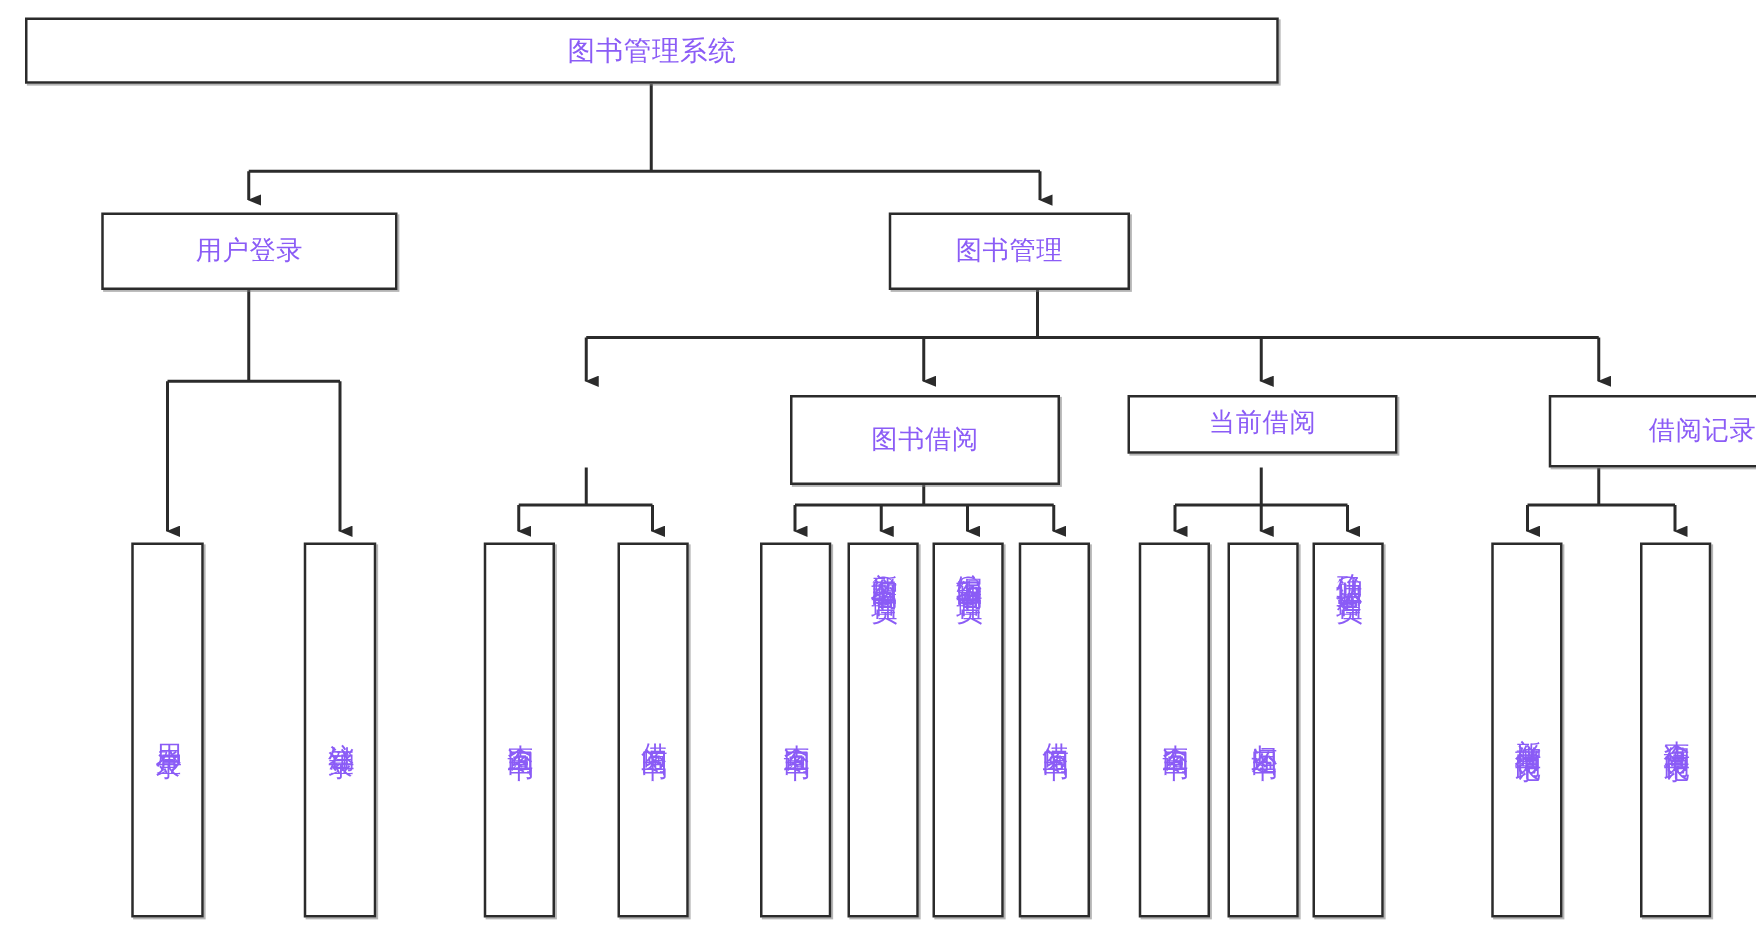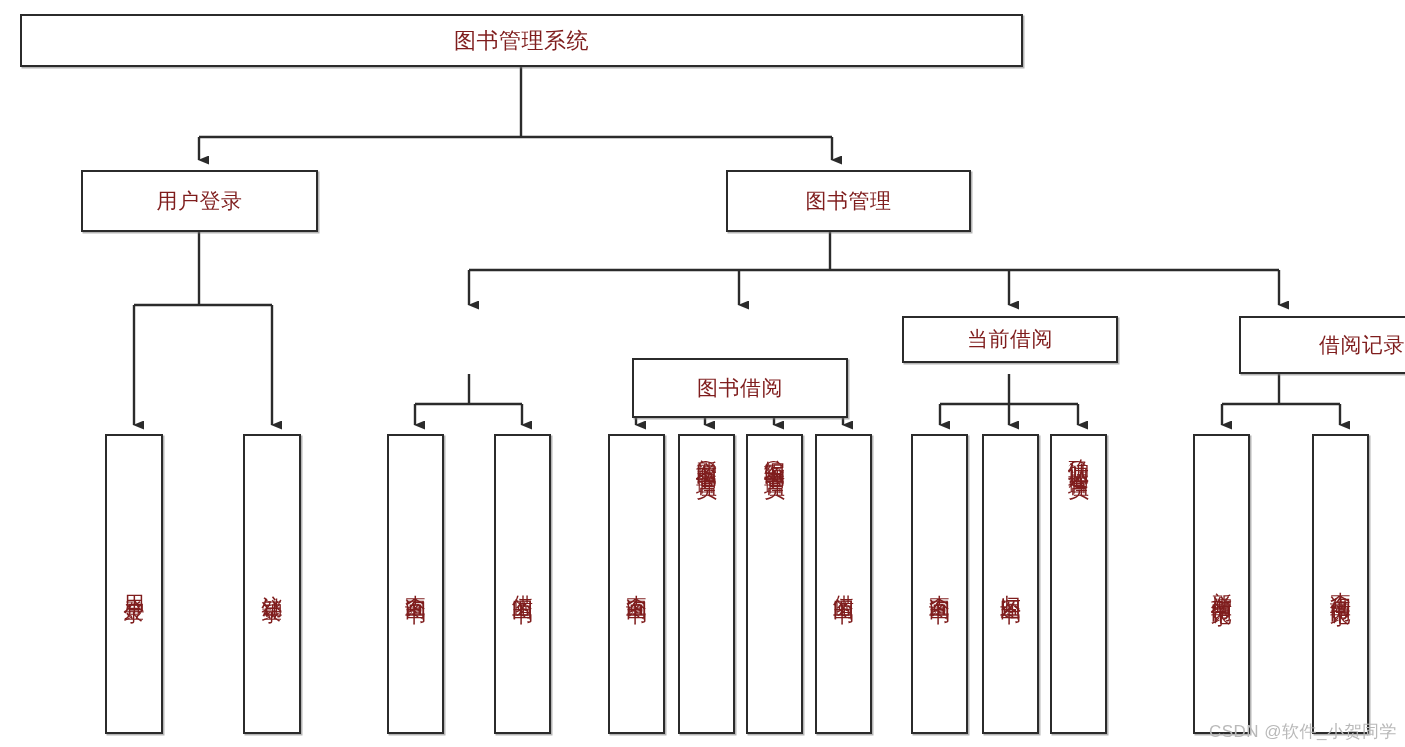--- a/index.html
+++ b/index.html
@@ -28,21 +28,21 @@
   }
   .node {
     position: absolute;
     box-sizing: border-box;
     background: #ffffff;
     border: 2px solid #2b2b2b;
     box-shadow: 1.5px 1.5px 0 rgba(120,120,120,0.55);
     display: flex;
     align-items: center;
     justify-content: center;
-    color: #7f1d1d;
+    color: #8b5cf6;
     z-index: 2;
   }
   .node-label {
     display: block;
     text-align: center;
     line-height: 1.18;
     letter-spacing: 0.5px;
   }
   
   .node.horiz .node-label {
@@ -136,26 +136,26 @@
   </svg>
 
   <div class="node horiz root" style="left:20px; top:14px; width:1003px; height:53px;">
     <span class="node-label">图书管理系统</span>
   </div>
 
   <div class="node horiz" style="left:81px; top:170px; width:237px; height:62px;">
     <span class="node-label">用户登录</span>
   </div>
 
-  <div class="node horiz" style="left:711px; top:170px; width:245px; height:62px;margin-left:15px;">
+  <div class="node horiz" style="left:711px; top:170px; width:193px; height:62px;">
     <span class="node-label">图书管理</span>
   </div>
 
 
-  <div class="node horiz" style="left:632px; top:316px; width:216px; height:60px;margin-top:42px;">
+  <div class="node horiz" style="left:632px; top:316px; width:216px; height:72px;">
     <span class="node-label">图书借阅</span>
   </div>
 
   <div class="node horiz" style="left:902px; top:316px; width:216px; height:47px;">
     <span class="node-label">当前借阅</span>
   </div>
 
   <div class="node horiz" style="left:1239px; top:316px; width:246px; height:58px;">
     <span class="node-label">借阅记录</span>
   </div>
@@ -205,15 +205,14 @@
   </div>
 
   <div class="node vert centered" style="left:1193px; top:434px; width:57px; height:300px;">
     <span class="node-label">新增借阅记录</span>
   </div>
 
   <div class="node vert centered" style="left:1312px; top:434px; width:57px; height:300px;">
     <span class="node-label">查询借阅记录</span>
   </div>
 
-  <div id="watermark">CSDN @软件_小贺同学</div>
 
 </div>
 
 </body></html>

